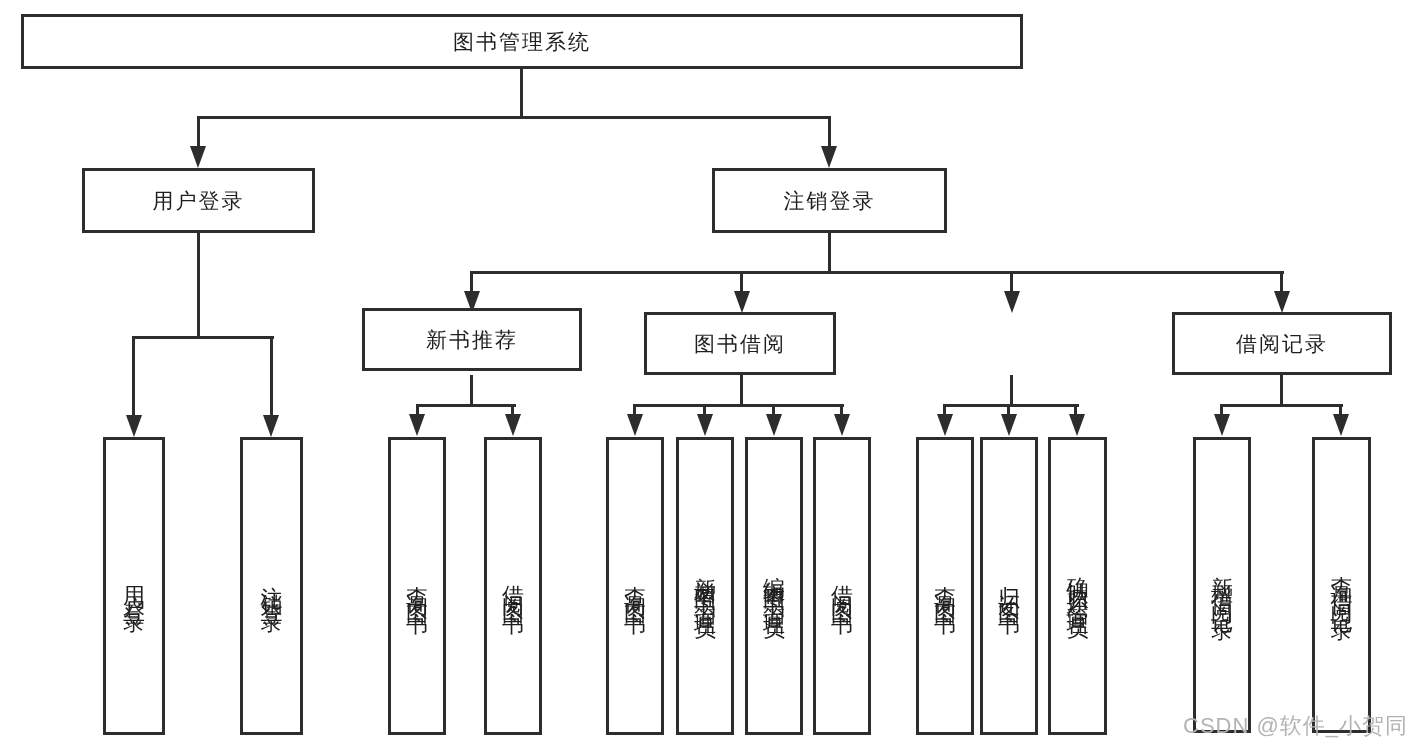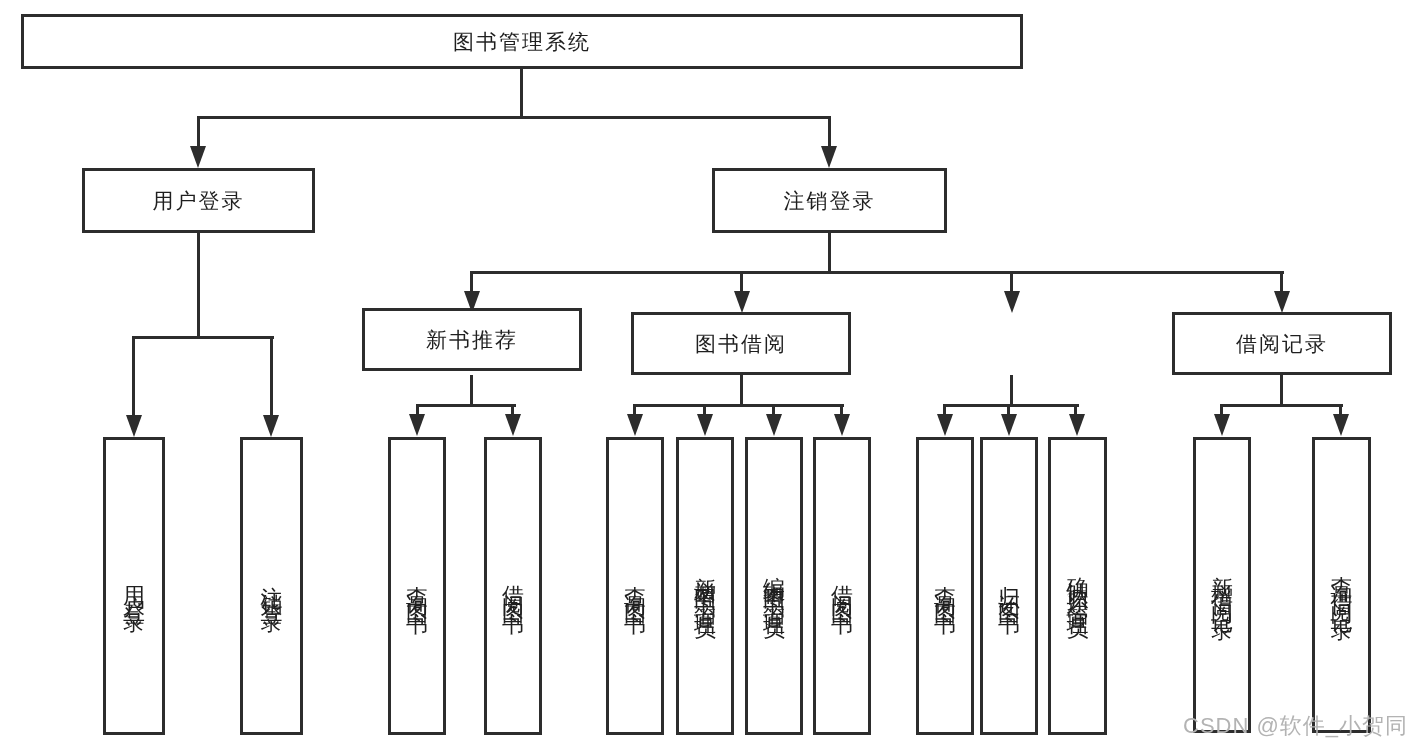--- a/index.html
+++ b/index.html
@@ -93,21 +93,21 @@
   <div class="vl" style="left:740px;top:271px;height:22px;"></div>
   <div class="ah" style="left:734px;top:291px;"></div>
   <div class="vl" style="left:1010px;top:271px;height:22px;"></div>
   <div class="ah" style="left:1004px;top:291px;"></div>
   <div class="vl" style="left:1280px;top:271px;height:22px;"></div>
   <div class="ah" style="left:1274px;top:291px;"></div>
 
   <div class="box" style="left:362px;top:308px;width:220px;height:63px;">
     <span class="lbl">新书推荐</span>
   </div>
-  <div class="box" style="left:631px;top:312px;width:220px;height:63px;">
+  <div class="box" style="left:644px;top:312px;width:192px;height:63px;">
     <span class="lbl">图书借阅</span>
   </div>
   <div class="box" style="left:1172px;top:312px;width:220px;height:63px;">
     <span class="lbl">借阅记录</span>
   </div>
 
   <div class="vl" style="left:470px;top:375px;height:32px;"></div>
   <div class="hl" style="left:416px;top:404px;width:100px;"></div>
   <div class="vl" style="left:416px;top:404px;height:13px;"></div>
   <div class="ah" style="left:409px;top:414px;"></div>

